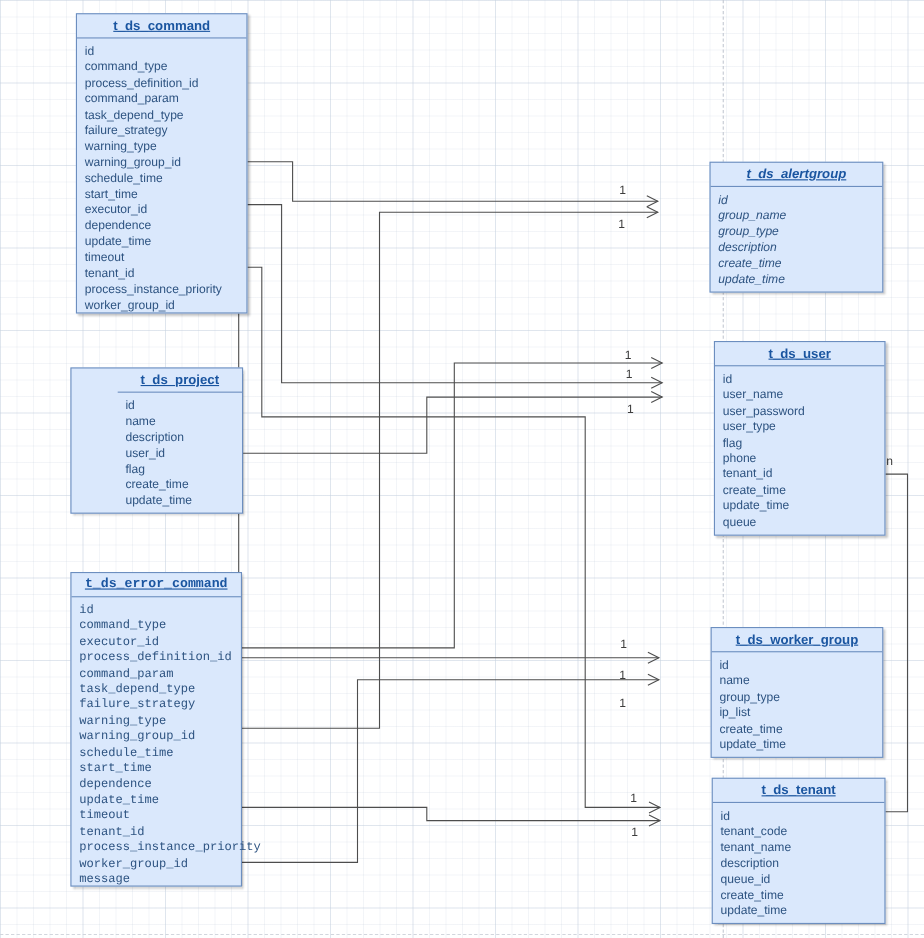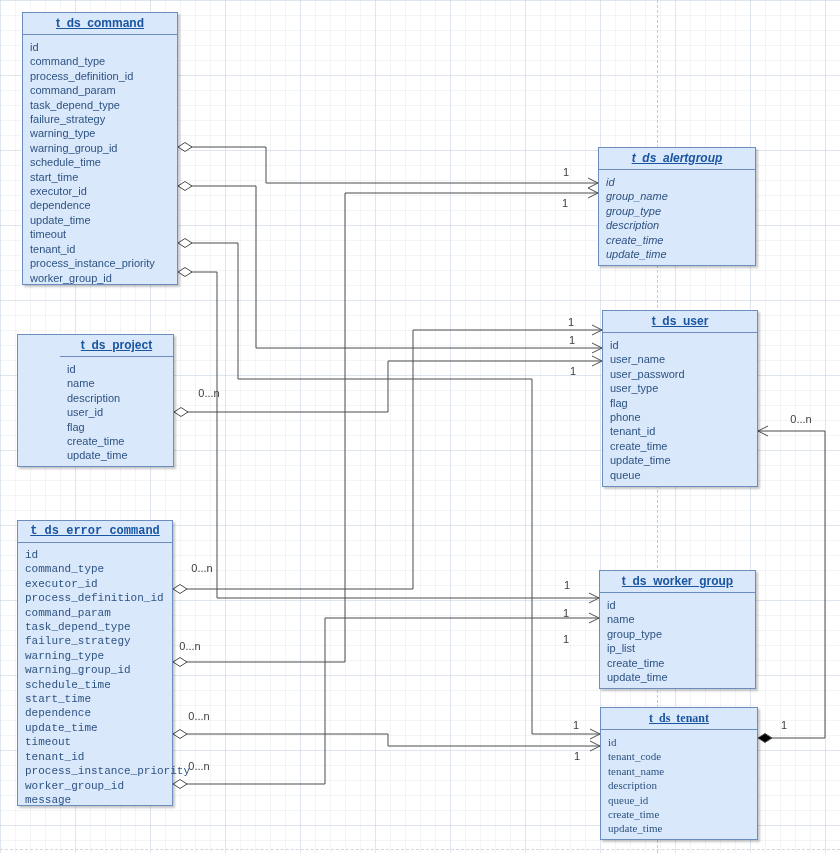--- a/index.html
+++ b/index.html
@@ -12,20 +12,21 @@
       linear-gradient(rgba(205,214,227,.25) 1px,transparent 1px),
       linear-gradient(90deg,rgba(205,214,227,.25) 1px,transparent 1px);
     background-size:75px 75px,75px 75px,15px 15px,15px 15px;
   }
   .page-guide-v{position:absolute;top:0;bottom:0;width:0;border-left:1px dashed #c3c9d2;}
   .page-guide-h{position:absolute;left:0;right:0;height:0;border-top:1px dashed #d2d6dd;}
   .erd-table{
     position:absolute;box-sizing:border-box;
     background:#dae8fc;border:1px solid #6c8ebf;
     box-shadow:2px 2px 2px rgba(0,0,0,.22);
+    margin-left:47px;
   }
   .erd-title{
     height:21px;line-height:21px;text-align:center;
     font-size:12px;font-weight:bold;text-decoration:underline;
     color:#1a55a0;border-bottom:1px solid #6c8ebf;
     white-space:nowrap;overflow:hidden;
   }
   .erd-fields{padding:5px 0 0 7px;}
   .erd-field{font-size:11px;line-height:14.4px;color:#2d5381;white-space:nowrap;}
   #wires{position:absolute;left:0;top:0;width:840px;height:853px;pointer-events:none;}
@@ -178,21 +179,21 @@
       <div class="erd-title">t_ds_worker_group</div>
       <div class="erd-fields">
         <div class="erd-field">id</div>
         <div class="erd-field">name</div>
         <div class="erd-field">group_type</div>
         <div class="erd-field">ip_list</div>
         <div class="erd-field">create_time</div>
         <div class="erd-field">update_time</div>
       </div>
     </div>
-    <div class="erd-table" style="left: 600px; top: 707px; width: 158px; height: 133px; font-family: Liberation Serif, serif;">
+    <div class="erd-table" style="left: 600px; top: 707px; width: 158px; height: 133px;">
       <div class="erd-title">t_ds_tenant</div>
       <div class="erd-fields">
         <div class="erd-field">id</div>
         <div class="erd-field">tenant_code</div>
         <div class="erd-field">tenant_name</div>
         <div class="erd-field">description</div>
         <div class="erd-field">queue_id</div>
         <div class="erd-field">create_time</div>
         <div class="erd-field">update_time</div>
       </div>

